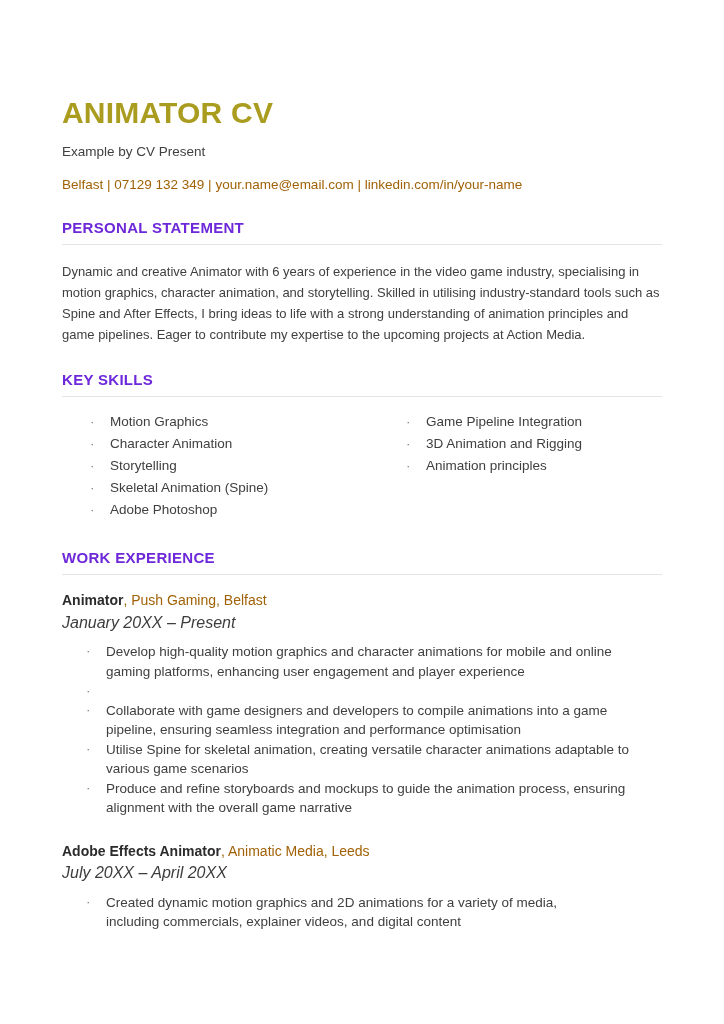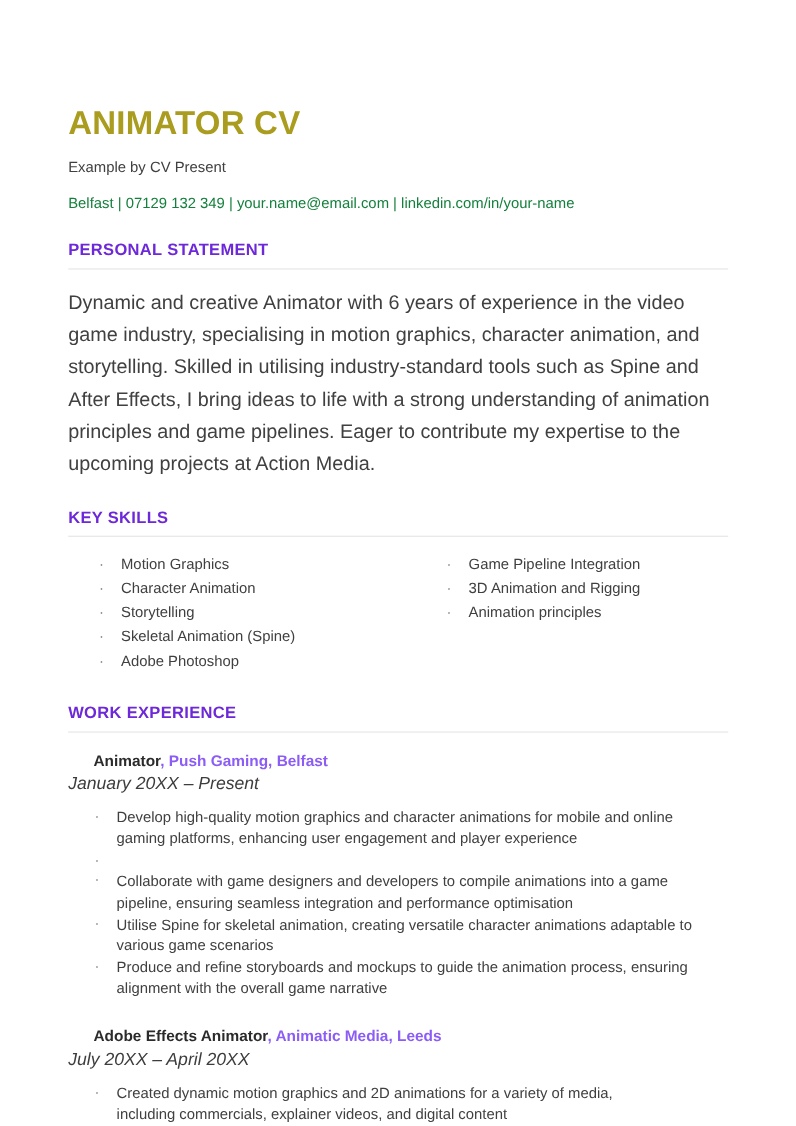--- a/index.html
+++ b/index.html
@@ -36,21 +36,21 @@
     margin: 0 0 14px 0;
   }
   .byline {
     font-size: 13.5px;
     color: #404040;
     margin: 0 0 15px 0;
     line-height: 1.3;
   }
   .contact-line {
     font-size: 13.5px;
-    color: #15803d;
+    color: #a16207;
     margin: 12px 0 26px 0;
     line-height: 1.3;
   }
 
   
   .section {
     margin-bottom: 2px;
   }
   .section-heading {
     font-size: 15px;
@@ -61,21 +61,21 @@
     line-height: 1.2;
   }
   .rule {
     height: 1px;
     background: #E4E4E4;
     width: 100%;
     margin: 0 0 16px 0;
   }
 
   .statement {
-    font-size: 18px;
+    font-size: 13px;
     line-height: 1.62;
     color: #404040;
     margin: 0 0 26px 0;
   }
 
   
   .skills-wrap {
     display: flex;
     margin: 0 0 26px 0;
   }
@@ -116,25 +116,24 @@
   }
   .job-title-line {
     font-size: 14px;
     line-height: 1.4;
     color: #333333;
     margin-bottom: 2px;
   }
   .job-title-line .role {
     font-weight: bold;
     color: #2b2b2b;
-    margin-left: 23px;
   }
   .job-title-line .meta {
-    font-weight: bold;
-    color: #8b5cf6;
+    font-weight: normal;
+    color: #a16207;
   }
   .job-dates {
     font-size: 16px;
     font-style: italic;
     color: #3d3d3d;
     margin-bottom: 9px;
     line-height: 1.3;
   }
   .bullet-list {
     margin: 0;

